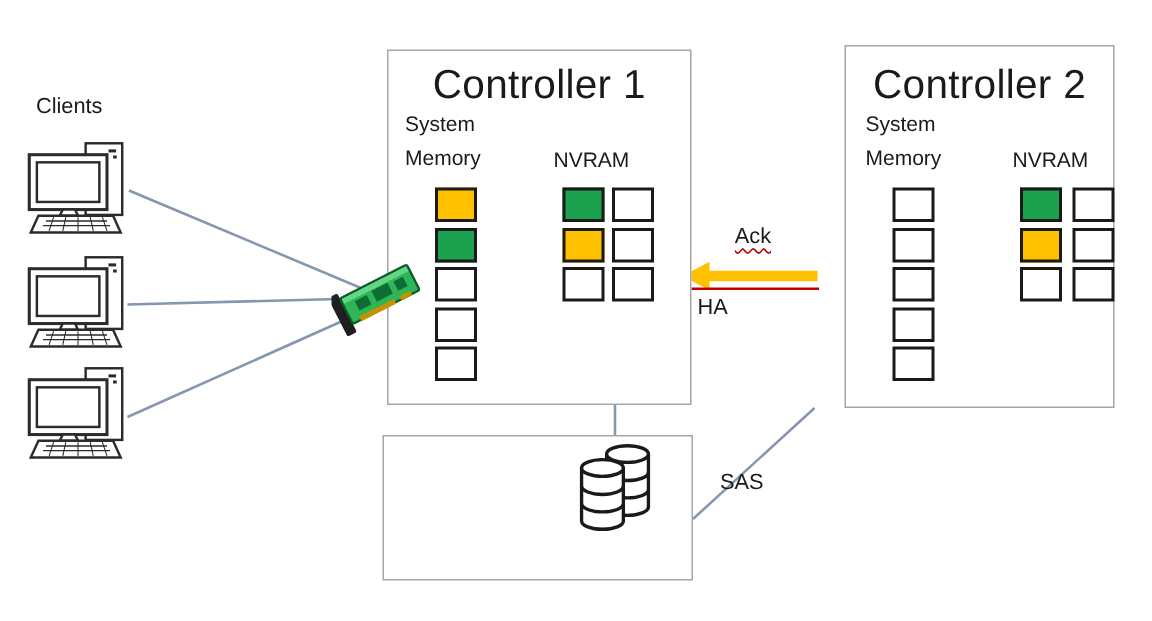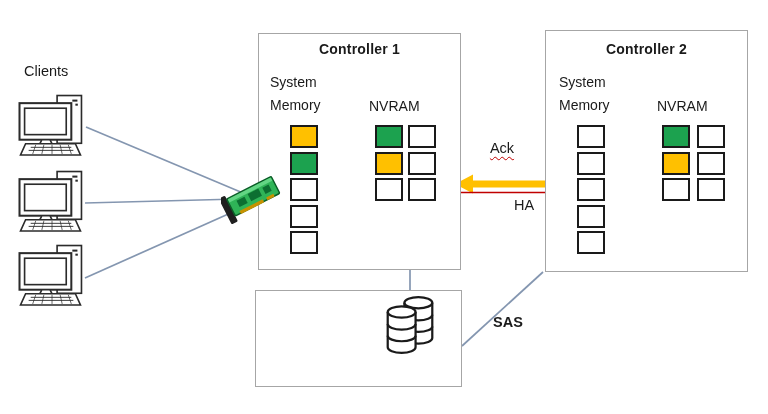--- a/index.html
+++ b/index.html
@@ -9,45 +9,45 @@
   }
   .overlay { position:absolute; left:0; top:0; width:768px; height:414px; pointer-events:none; }
 
   .box {
     position:absolute; background:#fff;
     border:1.3px solid var(--box-border,#A6A6A6);
     box-sizing:border-box;
   }
   .ctrl-title {
     position:absolute; left:0; right:0; text-align:center;
-    font-size:14px; font-weight:bold; letter-spacing:0.2px;
+    font-size:27px; font-weight:normal; letter-spacing:0.2px;
   }
   .mem-label {
     position:absolute; font-size:14px; line-height:23px;
   }
   .cell-col { position:absolute; }
   .cell {
     width:24px; height:19px; box-sizing:content-box;
     border:2px solid var(--cell-border,#1a1a1a);
     margin-bottom:3.6px; background:#fff;
   }
   .cell.orange { background:var(--orange,#FFC000); }
   .cell.green  { background:var(--green,#1CA24F); }
   .cell.white  { background:#ffffff; }
 
   .lbl { position:absolute; font-size:14.5px; }
   .lbl-clients { left:24px; top:63px; }
   .lbl-ack {
-    left:478px; top:140px; width:48px; text-align:center;
+    left:478px; top:150px; width:48px; text-align:center;
     text-decoration:underline; text-decoration-style:wavy;
     text-decoration-color:var(--ha-line,#C00000); text-decoration-thickness:1px;
     text-underline-offset:3px;
   }
-  .lbl-ha  { left:500px; top:197px; width:48px; text-align:center; }
-  .lbl-sas { left:493px; top:314px;font-weight:bold; }
+  .lbl-ha  { left:465px; top:197px; width:48px; text-align:left; }
+  .lbl-sas { left:480px; top:314px; }
   .lbl-aggregates { left:358px; top:358px; width:104px; text-align:center; }
 
   .icon-abs { position:absolute; }
 </style>
 </head>
 <body>
 
 <div class="canvas">
 
   <svg class="overlay" viewBox="0 0 768 414">
@@ -120,21 +120,21 @@
         <div class="cell orange"></div>
         <div class="cell white"></div>
       </div>
     <div class="cell-col" style="left:149px;top:91px">
         <div class="cell white"></div>
         <div class="cell white"></div>
         <div class="cell white"></div>
       </div>
   </div>
 
-  <div class="box" style="left:545px;top:30px;width:203px;height:242px">
+  <div class="box" style="left:563px;top:30px;width:180px;height:242px">
     <div class="ctrl-title" style="top:10px">Controller 2</div>
     <div class="mem-label" style="left:13px;top:40px;width:74px">System Memory</div>
     <div class="mem-label" style="left:111px;top:64px;width:72px">NVRAM</div>
     <div class="cell-col" style="left:31px;top:94px">
         <div class="cell white"></div>
         <div class="cell white"></div>
         <div class="cell white"></div>
         <div class="cell white"></div>
         <div class="cell white"></div>
       </div>

